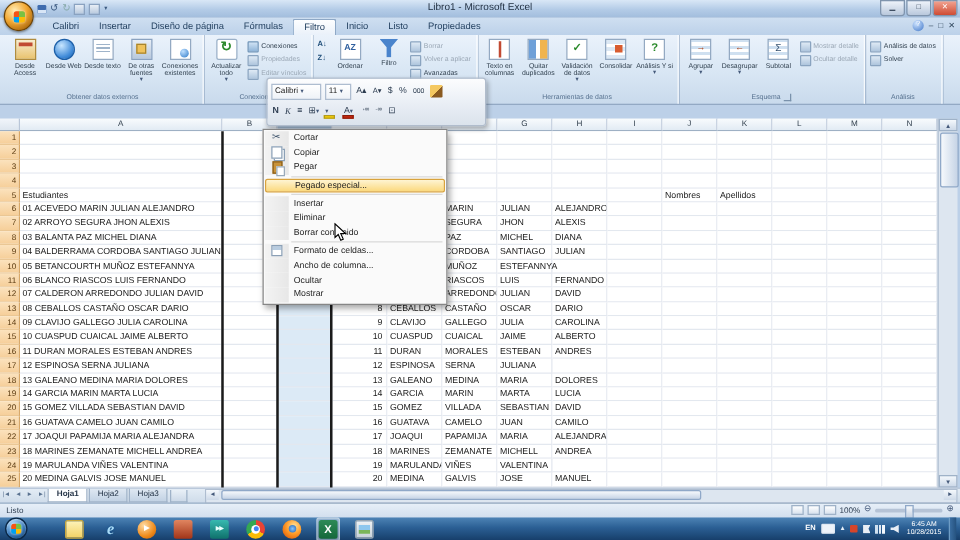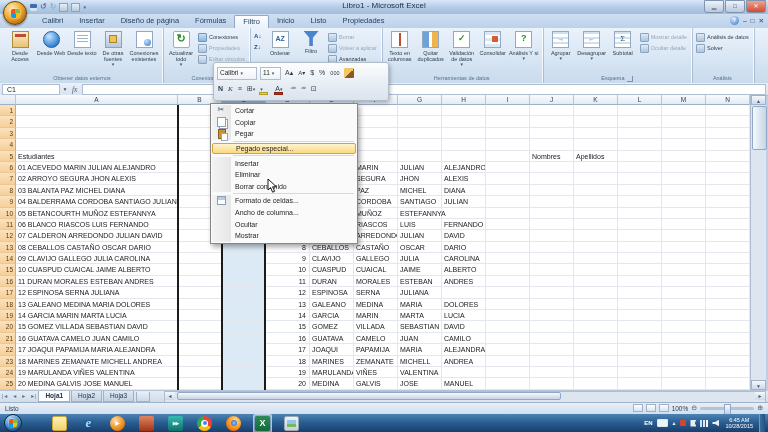--- a/index.html
+++ b/index.html
@@ -371,26 +371,20 @@
                 <span class="sicon i-solver-icon"></span>
                 <span>Solver</span>
               </div>
             </div>
           </div>
           <div class="glabel">Análisis</div>
         </div>
       </div>
   </div>
 
-  <div id="formula-bar">
-    <div id="name-box">C1</div>
-    <div id="name-drop">▼</div>
-    <span id="fx">fx</span>
-    <div id="formula-input"></div>
-  </div>
 
   <div id="sheet">
     <div id="col-headers">
         <div class="corner"></div>
         <div class="ch" style="width: 162px;">A</div>
         <div class="ch" style="width: 44px;">B</div>
         <div class="ch sel" style="width: 44px;">C</div>
         <div class="ch" style="width: 44px;">D</div>
         <div class="ch" style="width: 44px;">E</div>
         <div class="ch" style="width: 44px;">F</div>

